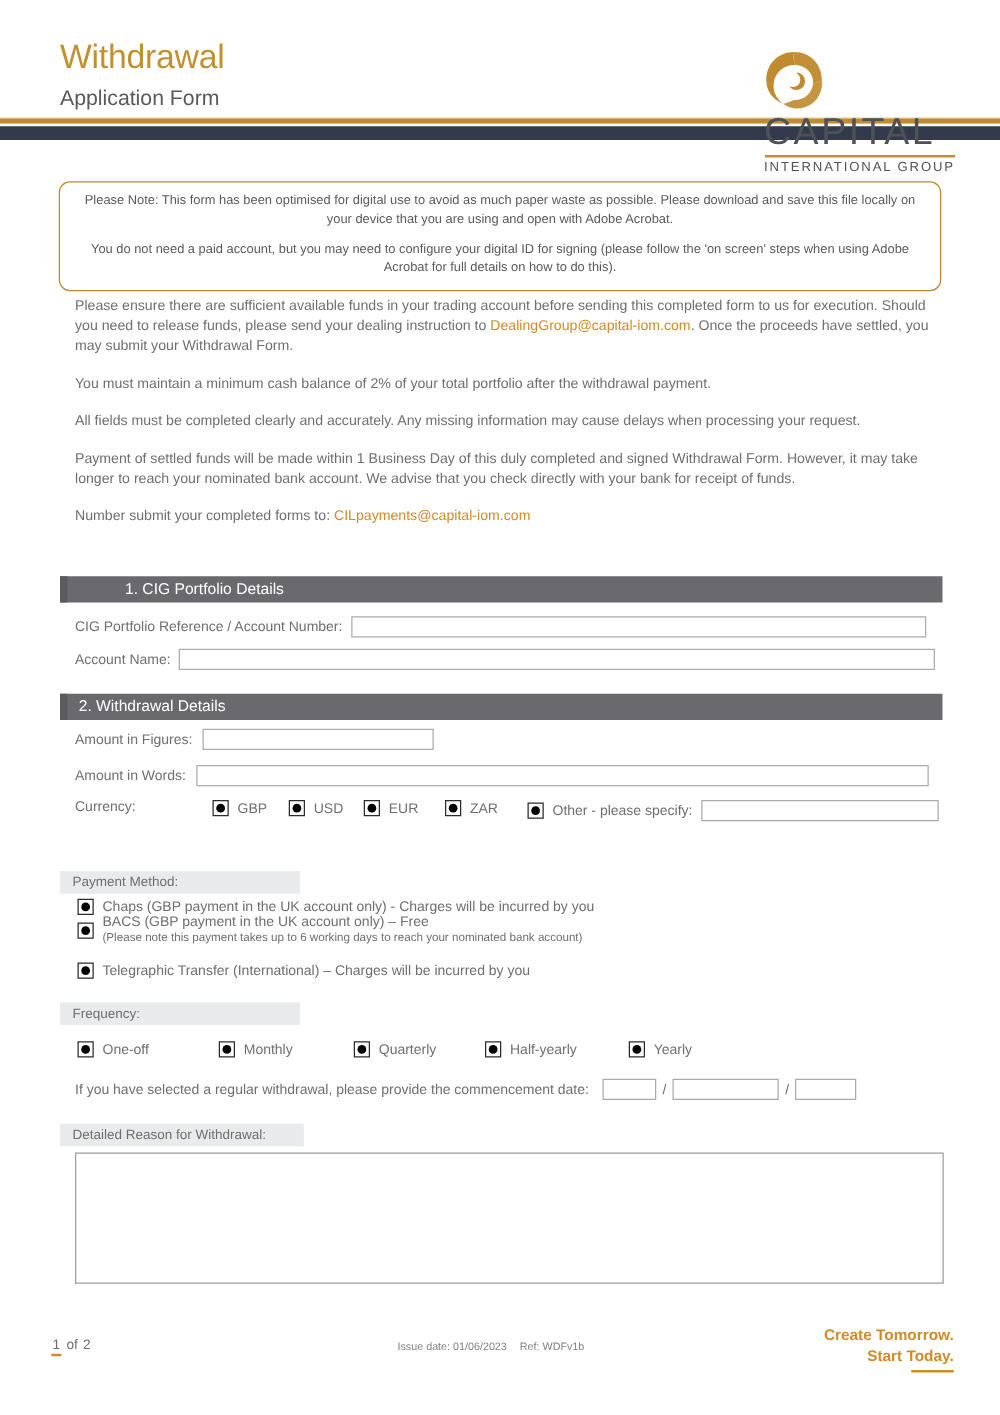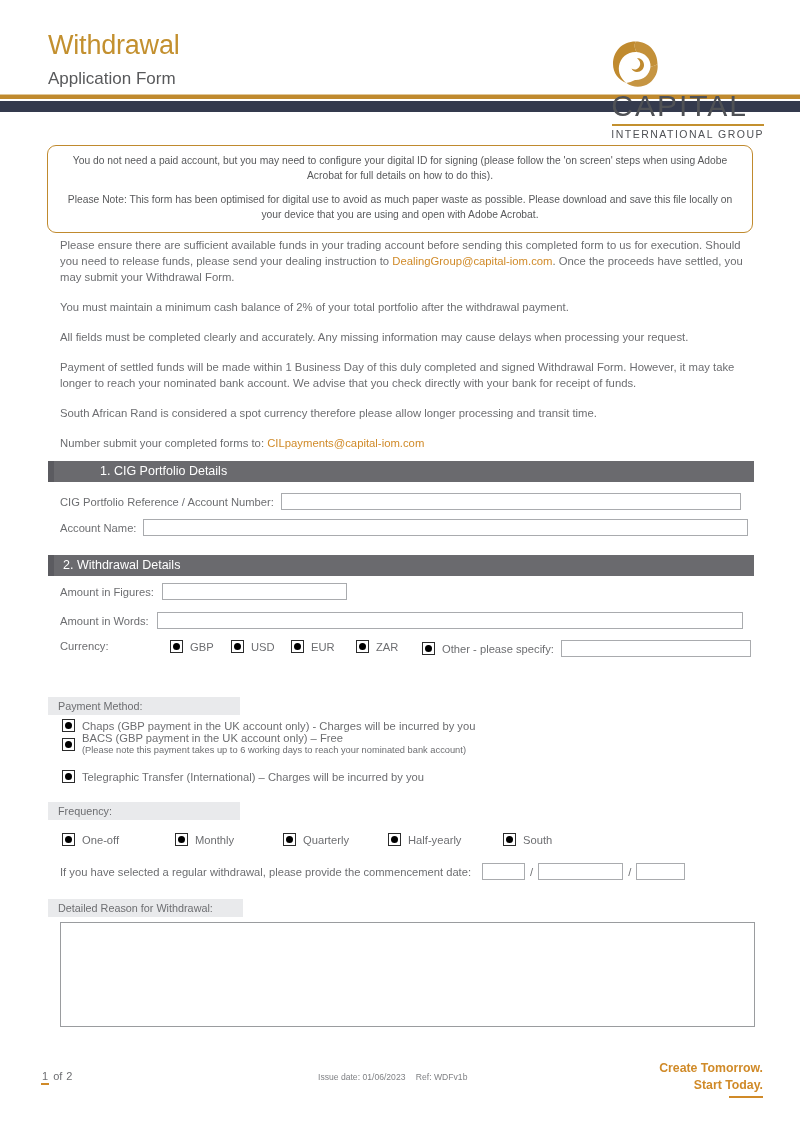--- a/index.html
+++ b/index.html
@@ -261,30 +261,29 @@
       <div class="logo-rule"></div>
       <div class="logo-tag">INTERNATIONAL GROUP</div>
     </div>
   </div>
 </div>
 <div class="rule-gold"></div>
 <div class="rule-gap"></div>
 <div class="rule-navy"></div>
 
 <div class="note-box">
+  <p>Please Note: This form has been optimised for digital use to avoid as much paper waste as possible. Please download and save this file locally on your device that you are using and open with Adobe Acrobat.</p>
   <p>You do not need a paid account, but you may need to configure your digital ID for signing (please follow the 'on screen' steps when using Adobe Acrobat for full details on how to do this).</p>
-  <p>Please Note: This form has been optimised for digital use to avoid as much paper waste as possible. Please download and save this file locally on your device that you are using and open with Adobe Acrobat.</p>
 </div>
 
 <div class="intro">
   <p><span>Please ensure there are sufficient available funds in your trading account before sending this completed form to us for execution. Should you need to release funds, please send your dealing instruction to </span><span class="gold-link">DealingGroup@capital-iom.com</span><span>. Once the proceeds have settled, you may submit your Withdrawal Form.</span></p>
   <p>You must maintain a minimum cash balance of 2% of your total portfolio after the withdrawal payment.</p>
   <p>All fields must be completed clearly and accurately. Any missing information may cause delays when processing your request.</p>
   <p>Payment of settled funds will be made within 1 Business Day of this duly completed and signed Withdrawal Form. However, it may take longer to reach your nominated bank account. We advise that you check directly with your bank for receipt of funds.</p>
-  <p>South African Rand is considered a spot currency therefore please allow longer processing and transit time.</p>
   <p><span>Number submit your completed forms to: </span><span class="gold-link">CILpayments@capital-iom.com</span></p>
 </div>
 
 <div class="sec-bar" style="top:461px;gap:37px;">
   <div class="cap"></div>
   <div class="sec-label">1. CIG Portfolio Details</div>
 </div>
 
 <div class="row" style="left:60px; top:493px;">
   <span class="fld-label">CIG Portfolio Reference / Account Number:</span>
@@ -369,21 +368,21 @@
 <div class="cb-row" style="left:283px; top:833px;">
   <span class="cb"></span>
   <span class="cb-text">Quarterly</span>
 </div>
 <div class="cb-row" style="left:388px; top:833px;">
   <span class="cb"></span>
   <span class="cb-text">Half-yearly</span>
 </div>
 <div class="cb-row" style="left:503px; top:833px;">
   <span class="cb"></span>
-  <span class="cb-text">South</span>
+  <span class="cb-text">Yearly</span>
 </div>
 
 <div class="row" style="left:60px; top:863px;">
   <span class="fld-label">If you have selected a regular withdrawal, please provide the commencement date:</span>
   <span class="inp" style="width:43px; margin-left:11px;"></span>
   <span class="fld-label" style="margin:0 5px;">/</span>
   <span class="inp" style="width:85px;"></span>
   <span class="fld-label" style="margin:0 5px;">/</span>
   <span class="inp" style="width:49px;"></span>
 </div>

